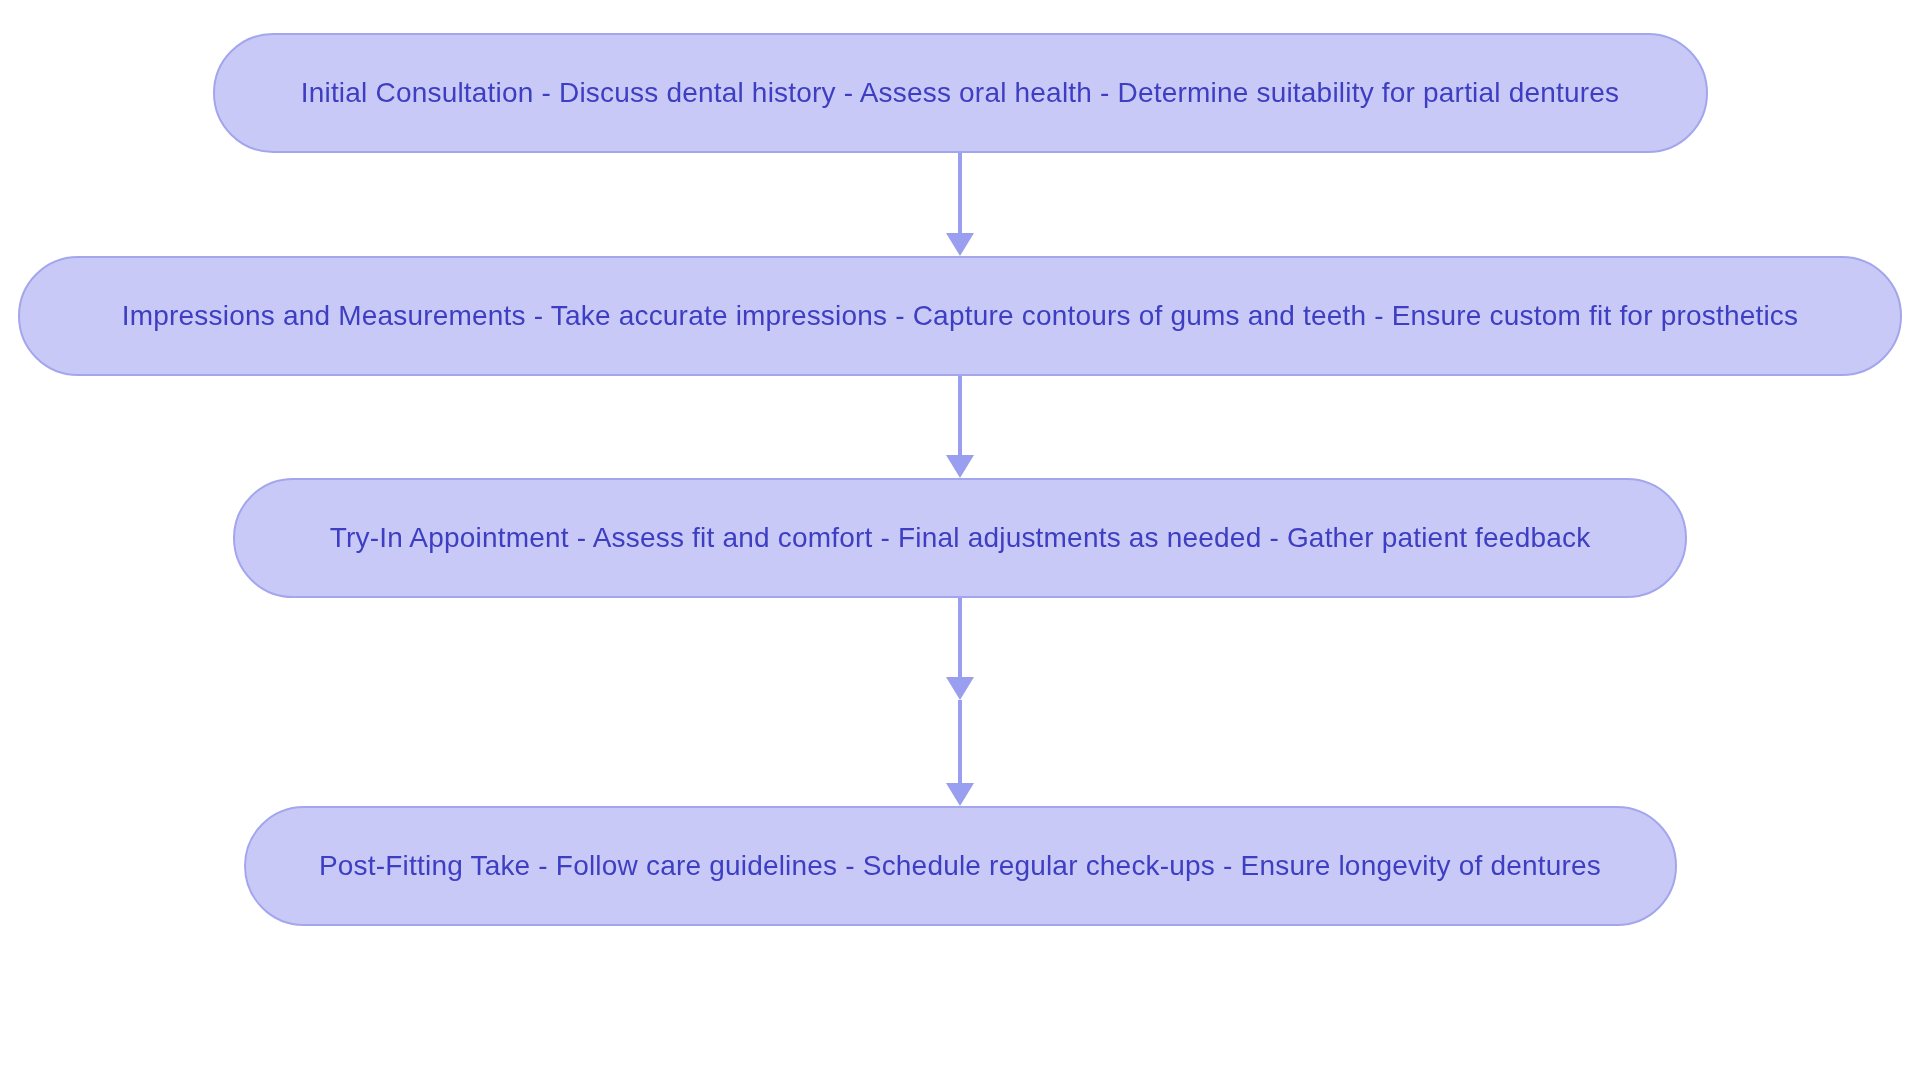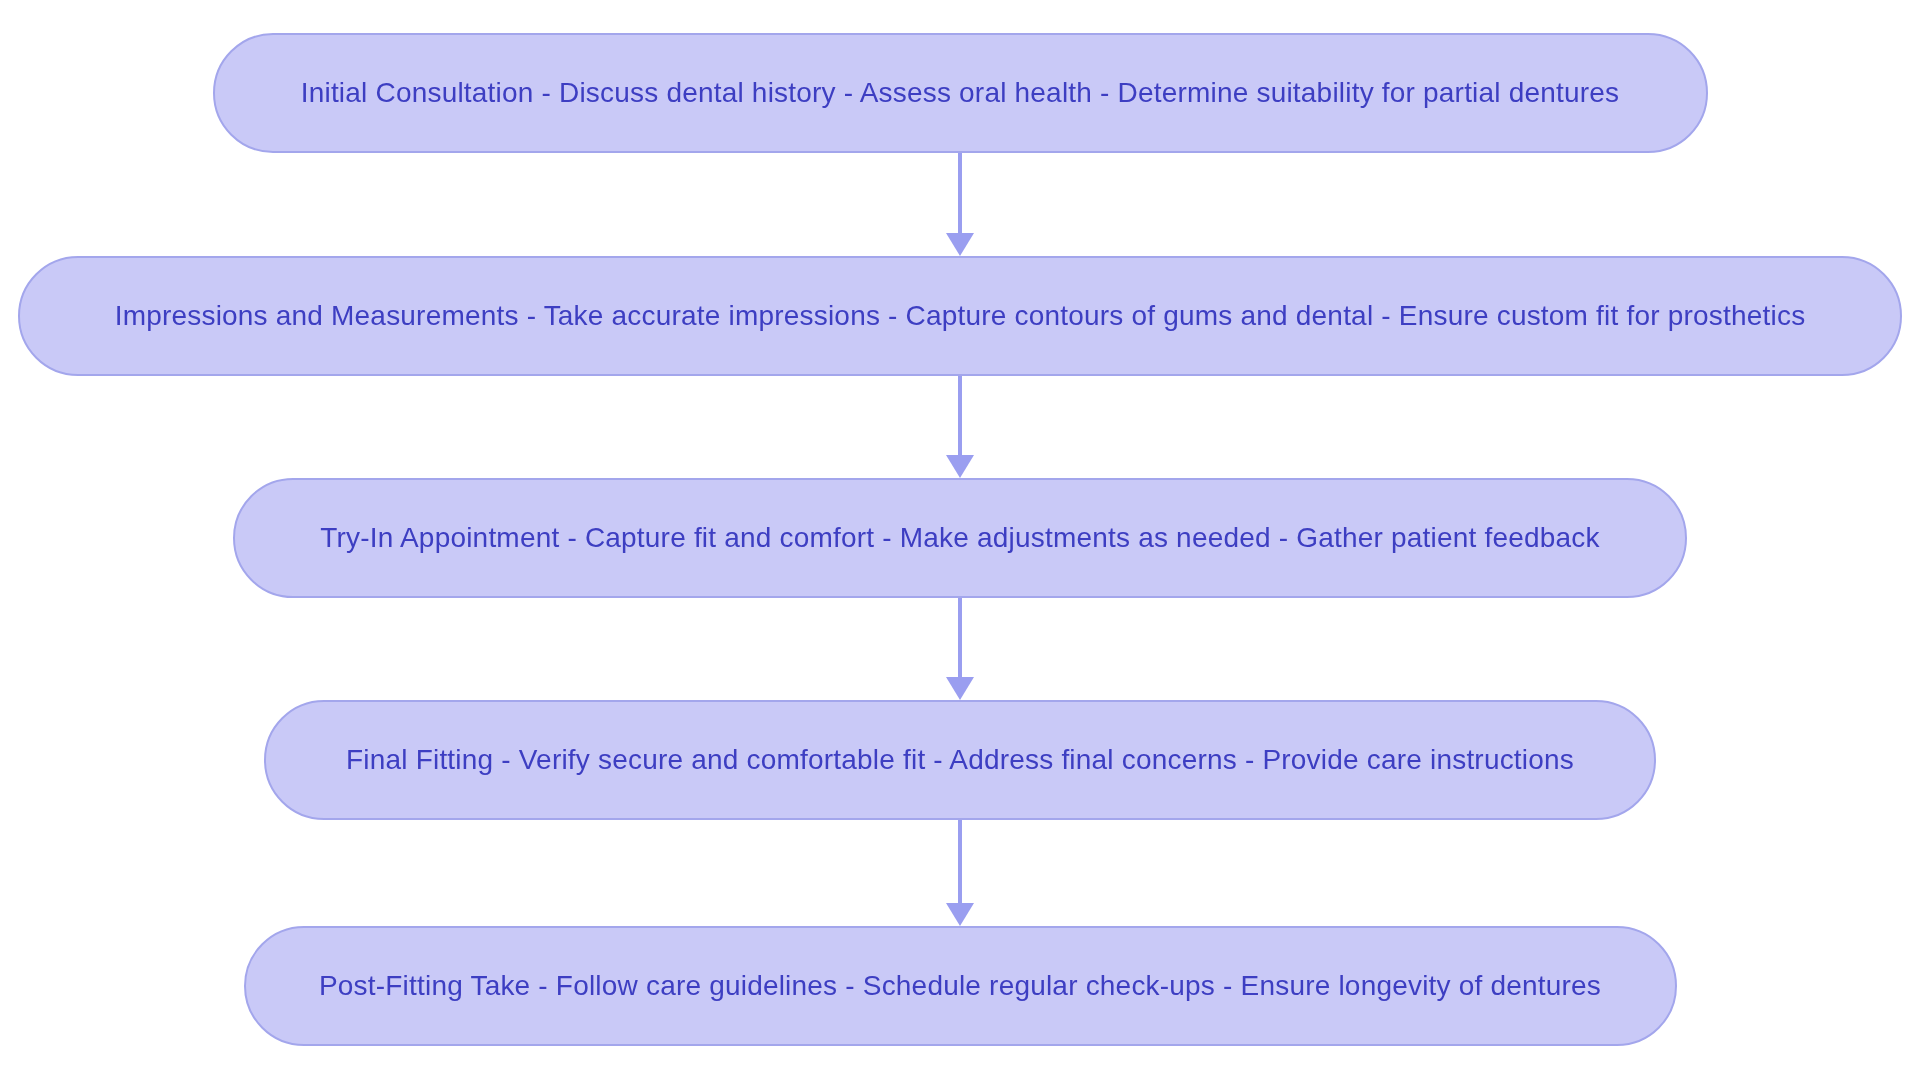--- a/index.html
+++ b/index.html
@@ -60,35 +60,34 @@
 
 <div class="canvas">
 
   <div class="node" style="min-width:1495px">Initial Consultation - Discuss dental history - Assess oral health - Determine suitability for partial dentures</div>
 
   <div class="arrow" style="height:103px">
     <div class="shaft"></div>
     <div class="head"></div>
   </div>
 
-  <div class="node" style="min-width:1884px">Impressions and Measurements - Take accurate impressions - Capture contours of gums and dental - Ensure custom fit for prosthetics</div>
+  <div class="node" style="min-width:1884px">Impressions and Measurements - Take accurate impressions - Capture contours of gums and teeth - Ensure custom fit for prosthetics</div>
 
   <div class="arrow" style="height:102px">
     <div class="shaft"></div>
     <div class="head"></div>
   </div>
 
-  <div class="node" style="min-width:1454px">Try-In Appointment - Capture fit and comfort - Make adjustments as needed - Gather patient feedback</div>
+  <div class="node" style="min-width:1454px">Try-In Appointment - Assess fit and comfort - Final adjustments as needed - Gather patient feedback</div>
 
   <div class="arrow" style="height:102px">
     <div class="shaft"></div>
     <div class="head"></div>
   </div>
 
-  <div class="node" style="min-width:1392px">Final Fitting - Verify secure and comfortable fit - Address final concerns - Provide care instructions</div>
 
   <div class="arrow" style="height:106px">
     <div class="shaft"></div>
     <div class="head"></div>
   </div>
 
   <div class="node" style="min-width:1433px">Post-Fitting Take - Follow care guidelines - Schedule regular check-ups - Ensure longevity of dentures</div>
 
 </div>
 

